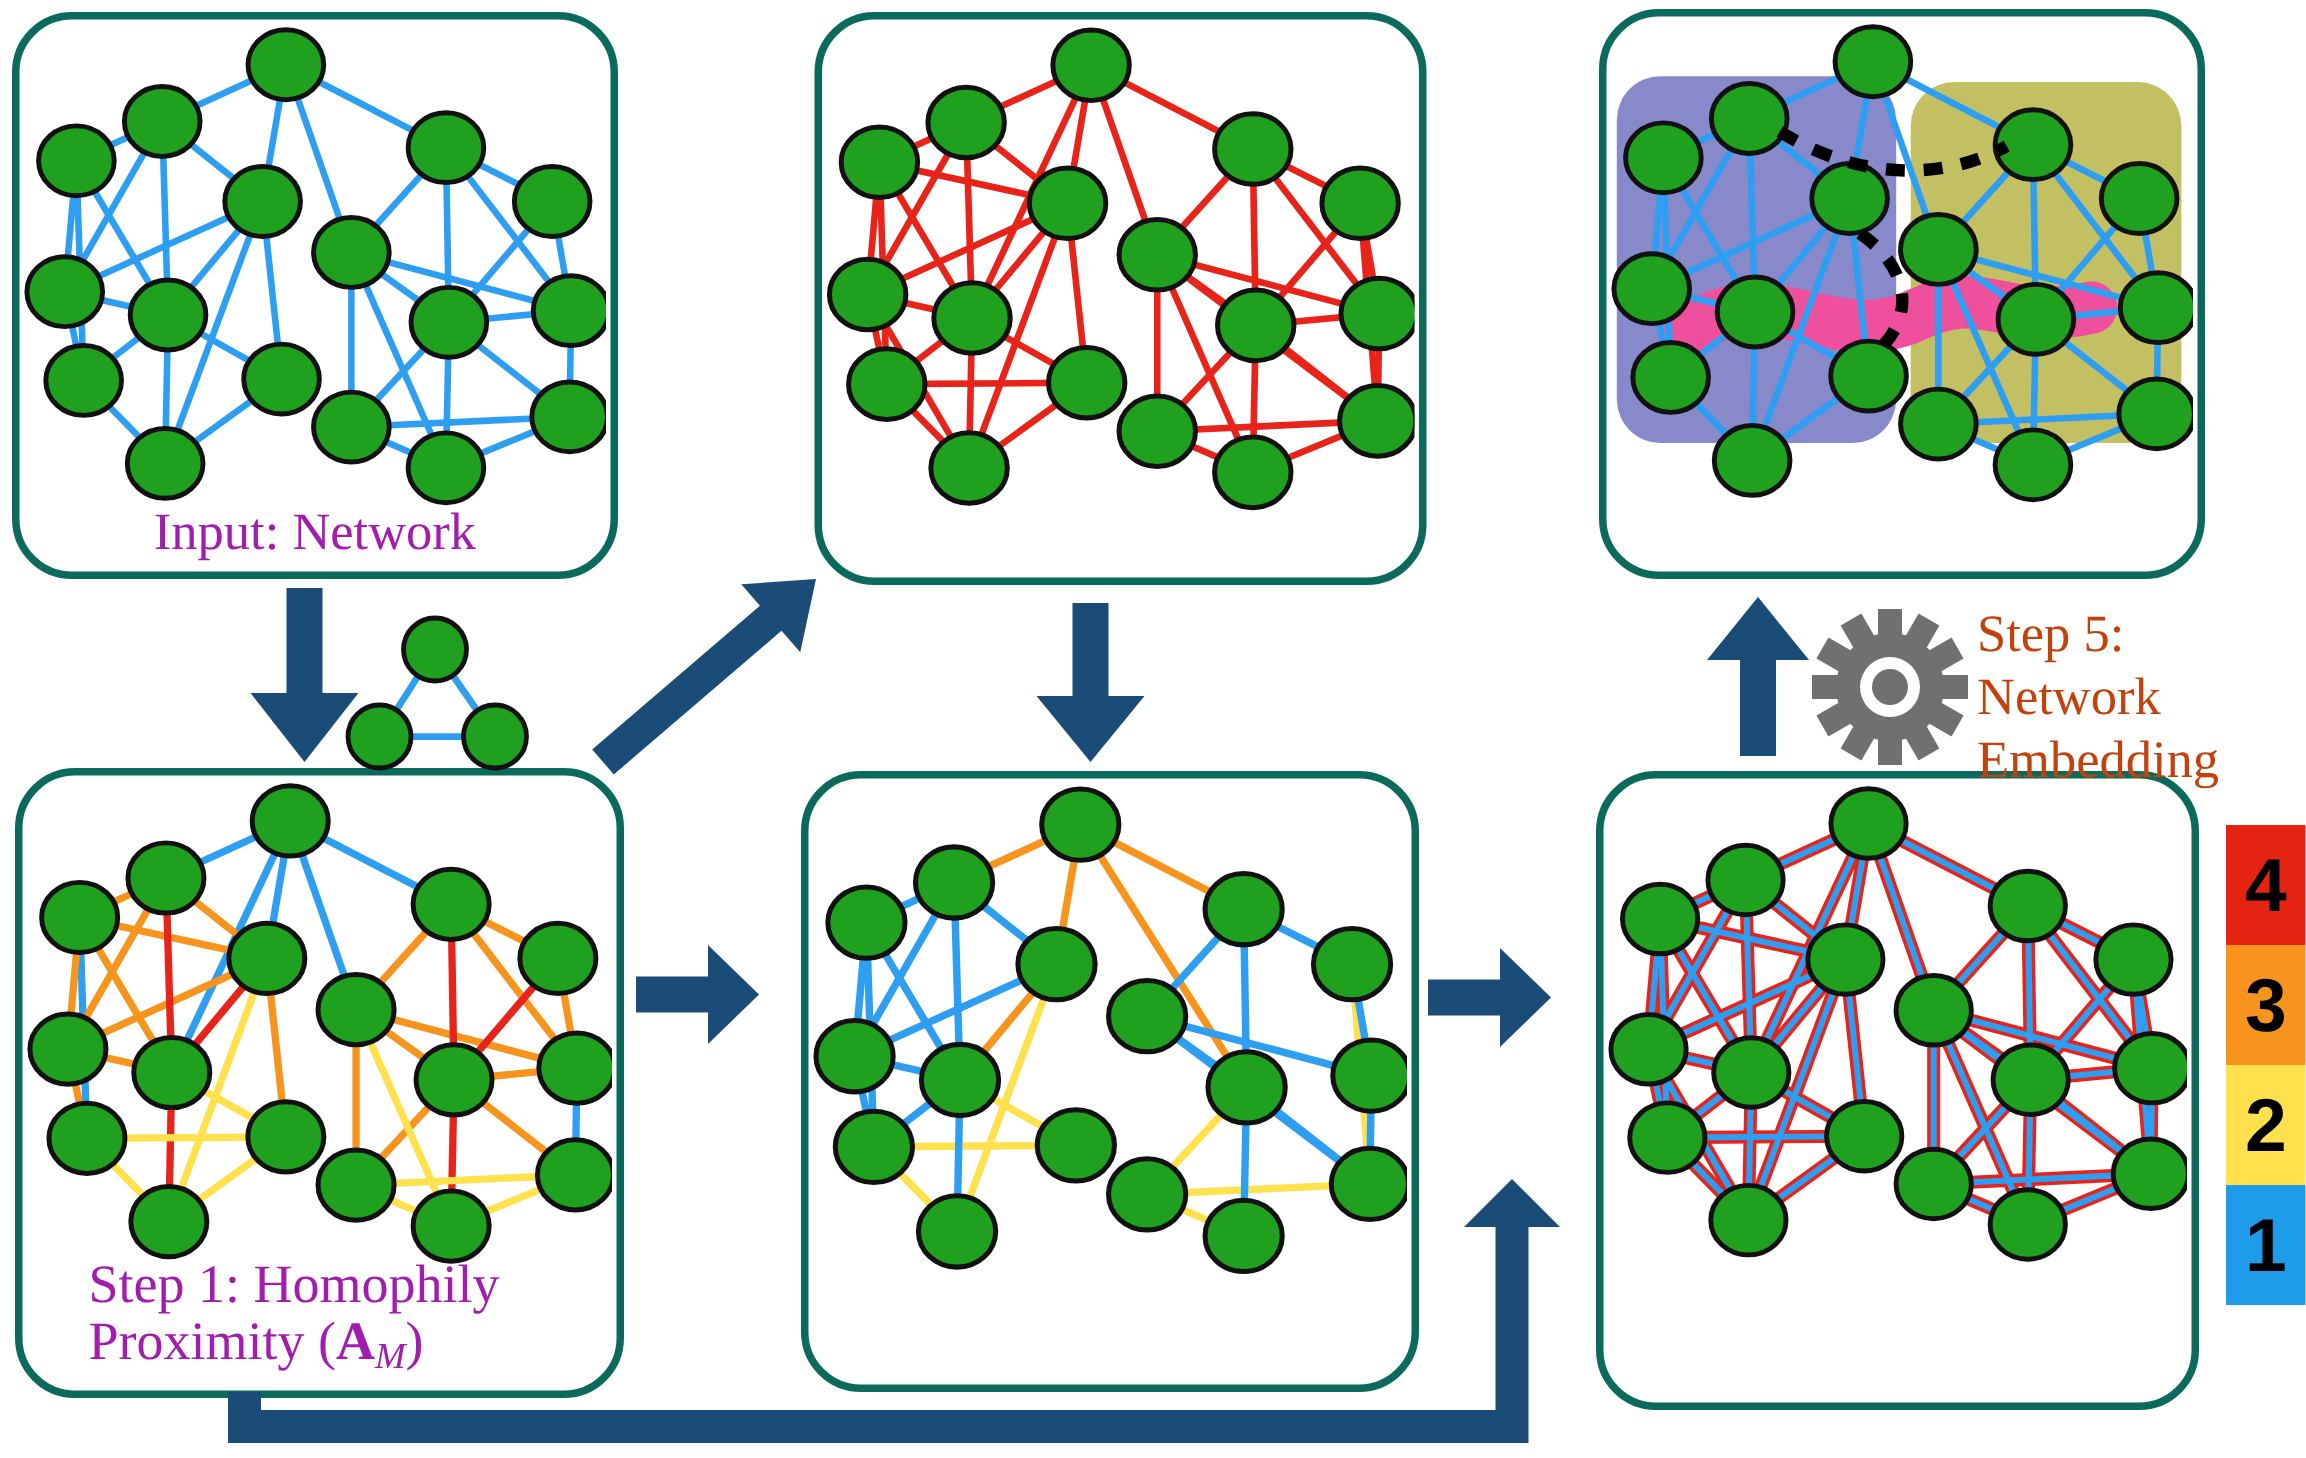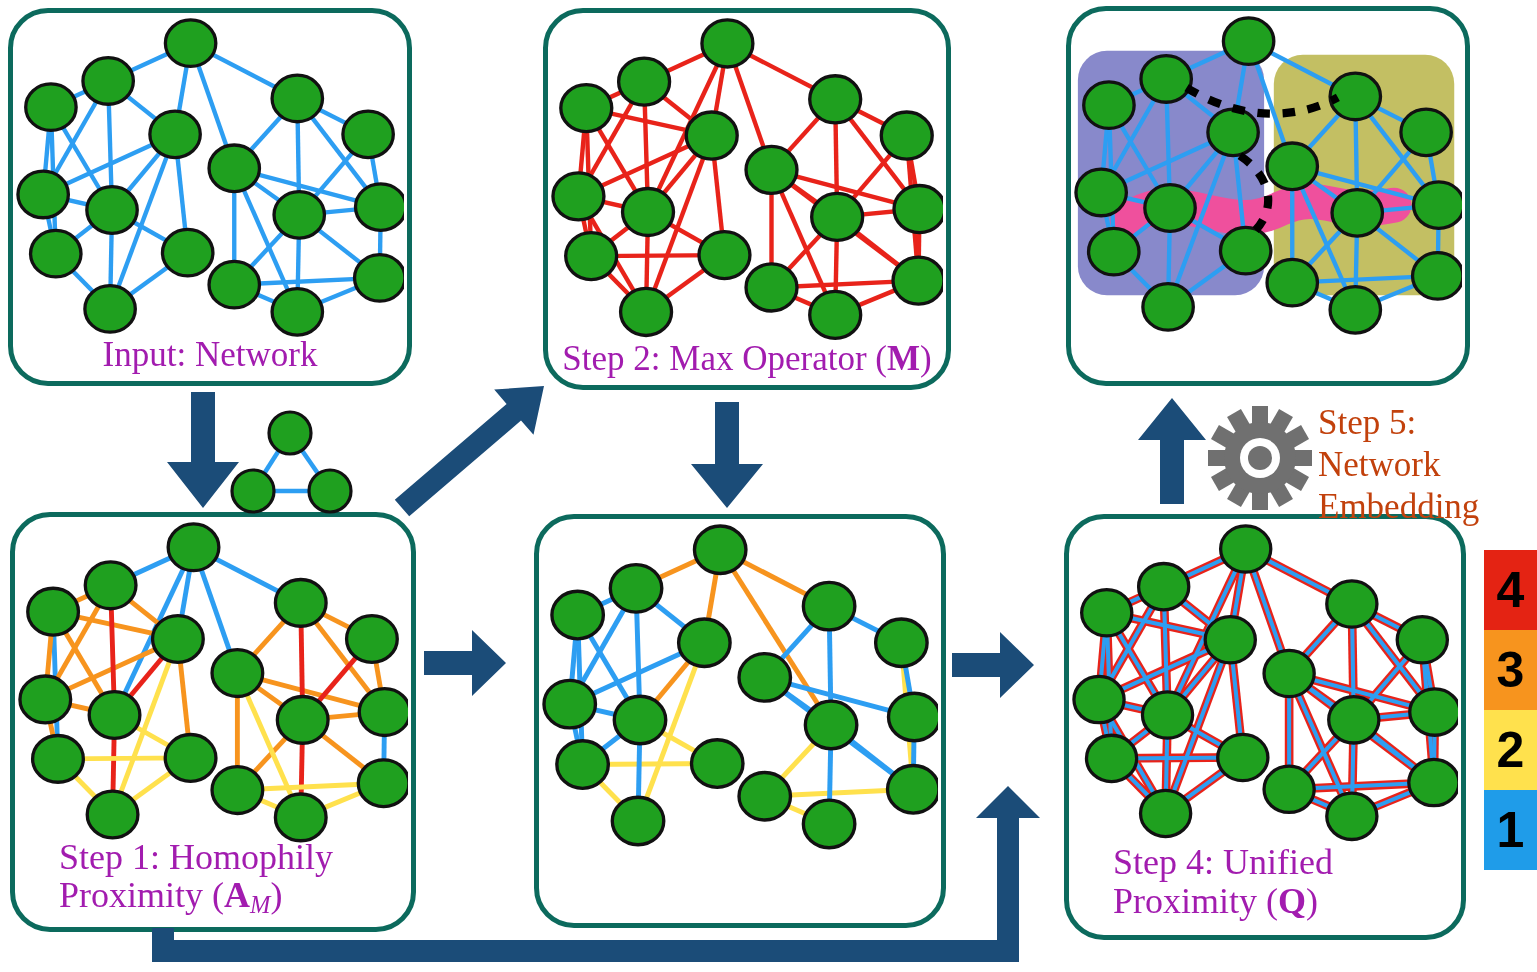--- a/index.html
+++ b/index.html
@@ -152,21 +152,20 @@
         <ellipse cx="290" cy="85" rx="26" ry="24" fill="#1fa01f" stroke="#111111" stroke-width="3.4"></ellipse>
         <ellipse cx="363" cy="122" rx="26" ry="24" fill="#1fa01f" stroke="#111111" stroke-width="3.4"></ellipse>
         <ellipse cx="225" cy="157" rx="26" ry="24" fill="#1fa01f" stroke="#111111" stroke-width="3.4"></ellipse>
         <ellipse cx="292" cy="205" rx="26" ry="24" fill="#1fa01f" stroke="#111111" stroke-width="3.4"></ellipse>
         <ellipse cx="376" cy="197" rx="26" ry="24" fill="#1fa01f" stroke="#111111" stroke-width="3.4"></ellipse>
         <ellipse cx="225" cy="277" rx="26" ry="24" fill="#1fa01f" stroke="#111111" stroke-width="3.4"></ellipse>
         <ellipse cx="290" cy="305" rx="26" ry="24" fill="#1fa01f" stroke="#111111" stroke-width="3.4"></ellipse>
         <ellipse cx="375" cy="270" rx="26" ry="24" fill="#1fa01f" stroke="#111111" stroke-width="3.4"></ellipse>
       </svg>
     </div>
-  <div class="cap-center"><span>Step 2: Max Operator (</span><span class="sym">M</span><span>)</span></div>
 </div>
 
 <div class="panel" style="left:1066px;top:6px;width:404px;height:380px">
   <div class="net">
       <svg viewBox="0 0 400 335" preserveAspectRatio="xMidYMin meet">
         <rect x="4" y="38" width="192" height="252" rx="30" fill="#8889cb"></rect>
         <rect x="206" y="42" width="186" height="248" rx="30" fill="#c3bf63"></rect>
         <path d="M55,212 C110,174 155,230 212,201 C258,180 270,210 330,197" fill="none" stroke="#ef509d" stroke-width="36" stroke-linecap="round"></path>
         <line x1="180" y1="28" x2="95" y2="67" stroke="#2d9ef2" stroke-width="4.5"></line>
         <line x1="180" y1="28" x2="164" y2="122" stroke="#2d9ef2" stroke-width="4.5"></line>
@@ -467,24 +466,20 @@
         <ellipse cx="290" cy="85" rx="26" ry="24" fill="#1fa01f" stroke="#111111" stroke-width="3.4"></ellipse>
         <ellipse cx="363" cy="122" rx="26" ry="24" fill="#1fa01f" stroke="#111111" stroke-width="3.4"></ellipse>
         <ellipse cx="225" cy="157" rx="26" ry="24" fill="#1fa01f" stroke="#111111" stroke-width="3.4"></ellipse>
         <ellipse cx="292" cy="205" rx="26" ry="24" fill="#1fa01f" stroke="#111111" stroke-width="3.4"></ellipse>
         <ellipse cx="376" cy="197" rx="26" ry="24" fill="#1fa01f" stroke="#111111" stroke-width="3.4"></ellipse>
         <ellipse cx="225" cy="277" rx="26" ry="24" fill="#1fa01f" stroke="#111111" stroke-width="3.4"></ellipse>
         <ellipse cx="290" cy="305" rx="26" ry="24" fill="#1fa01f" stroke="#111111" stroke-width="3.4"></ellipse>
         <ellipse cx="375" cy="270" rx="26" ry="24" fill="#1fa01f" stroke="#111111" stroke-width="3.4"></ellipse>
       </svg>
     </div>
-  <div class="cap-left" style="bottom:14px">
-    <div>Step 4: Unified</div>
-    <div><span>Proximity (</span><span class="sym">Q</span><span>)</span></div>
-  </div>
 </div>
 
 <div id="step5">
   <div>Step 5:</div>
   <div>Network</div>
   <div>Embedding</div>
 </div>
 
 <div id="legend">
   <div class="legend-cell" style="background: rgb(228, 35, 19);">

